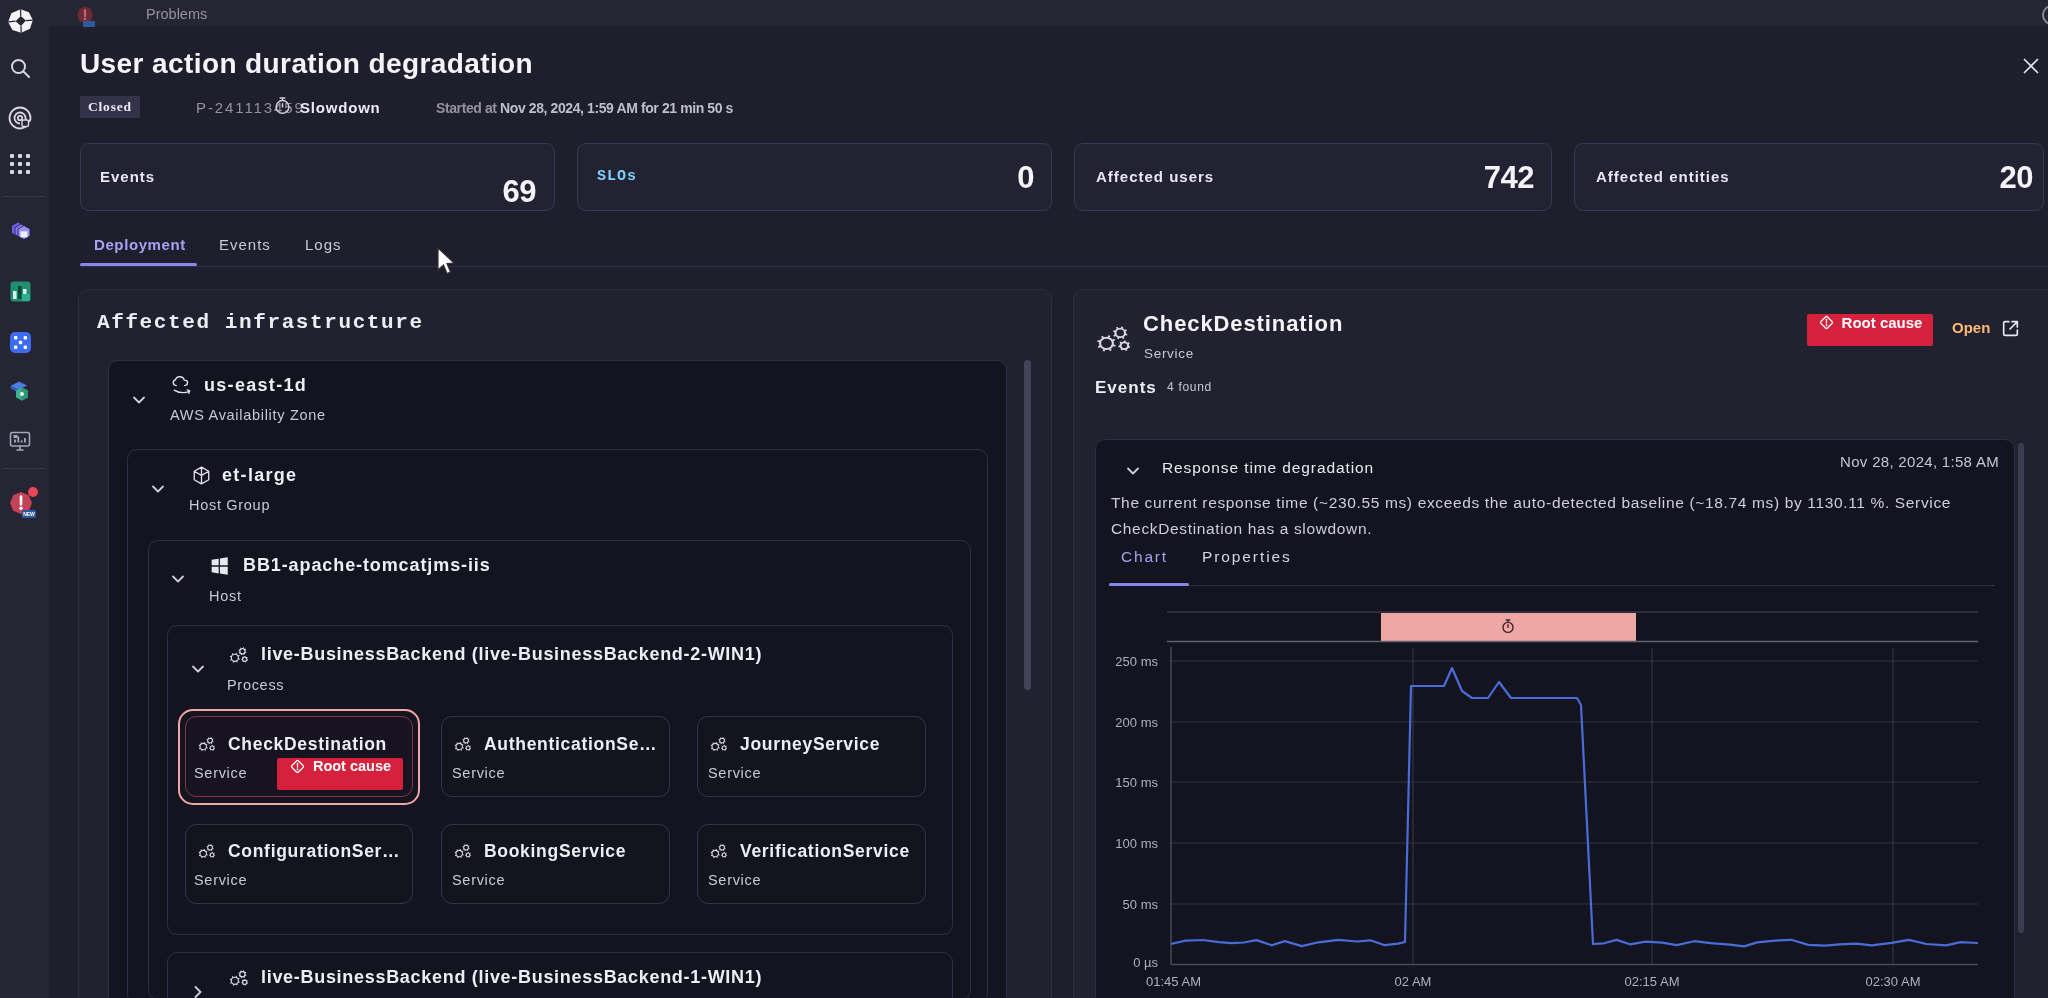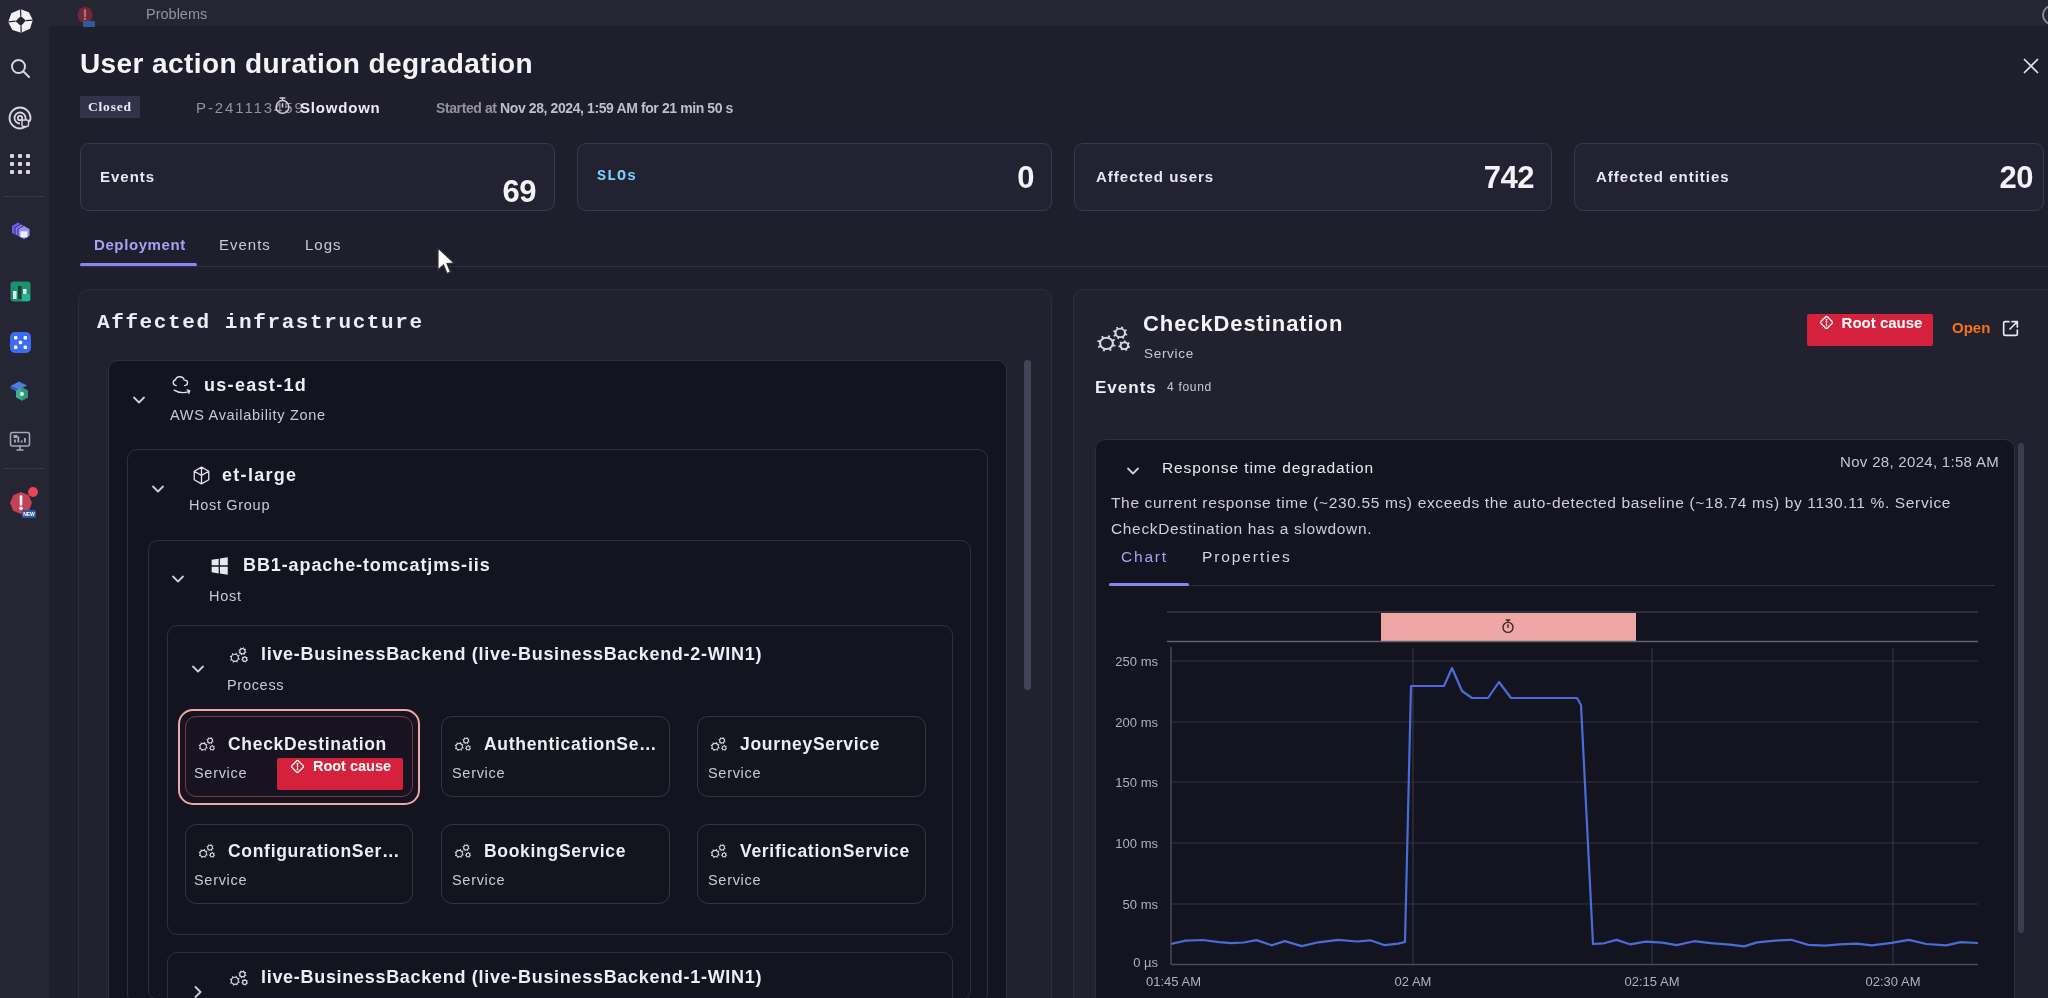--- a/index.html
+++ b/index.html
@@ -336,21 +336,21 @@
 <svg class="abs" style="left:1094px;top:323px;" width="39" height="32" viewBox="0 0 23.5 22" preserveAspectRatio="none">
     <use href="#i-svc"></use>
   </svg>
 <div class="abs" style="left:1143px;top:311px;font-size:22px;font-weight:bold;letter-spacing:.9px;color:#f4f4f8;">CheckDestination</div>
 <div class="abs sec" style="left:1144px;top:346px;font-size:13.5px;">Service</div>
 <div class="abs badgeRed" style="left:1807px;top:314px;width:126px;height:32px;font-size:15px;">
   <svg class="ico" width="17" height="17" viewBox="0 0 20 20">
       <use href="#i-diamond"></use>
     </svg>Root cause
 </div>
-<div class="abs" style="left:1952px;top:319px;font-size:15px;font-weight:bold;color:#f97316;">Open</div>
+<div class="abs" style="left:1952px;top:319px;font-size:15px;font-weight:bold;color:#fdba74;">Open</div>
 <svg class="abs" style="left:2000px;top:318px;" width="21" height="21" viewBox="0 0 20 20">
     <use href="#i-open"></use>
   </svg>
 <div class="abs" style="left:1095px;top:378px;font-size:17px;font-weight:bold;letter-spacing:1px;color:#eceef3;">Events</div>
 <div class="abs sec" style="left:1167px;top:380px;font-size:12px;">4 found</div>
 
 <div class="abs deep" style="left:1095px;top:439px;width:920px;height:570px;"></div>
 <div class="abs" style="left:2018px;top:443px;width:6px;height:490px;background:#3c3b50;border-radius:3px;"></div>
 <svg class="abs" style="left:1125px;top:463px;" width="16" height="16" viewBox="0 0 16 16">
     <use href="#i-chevd"></use>

